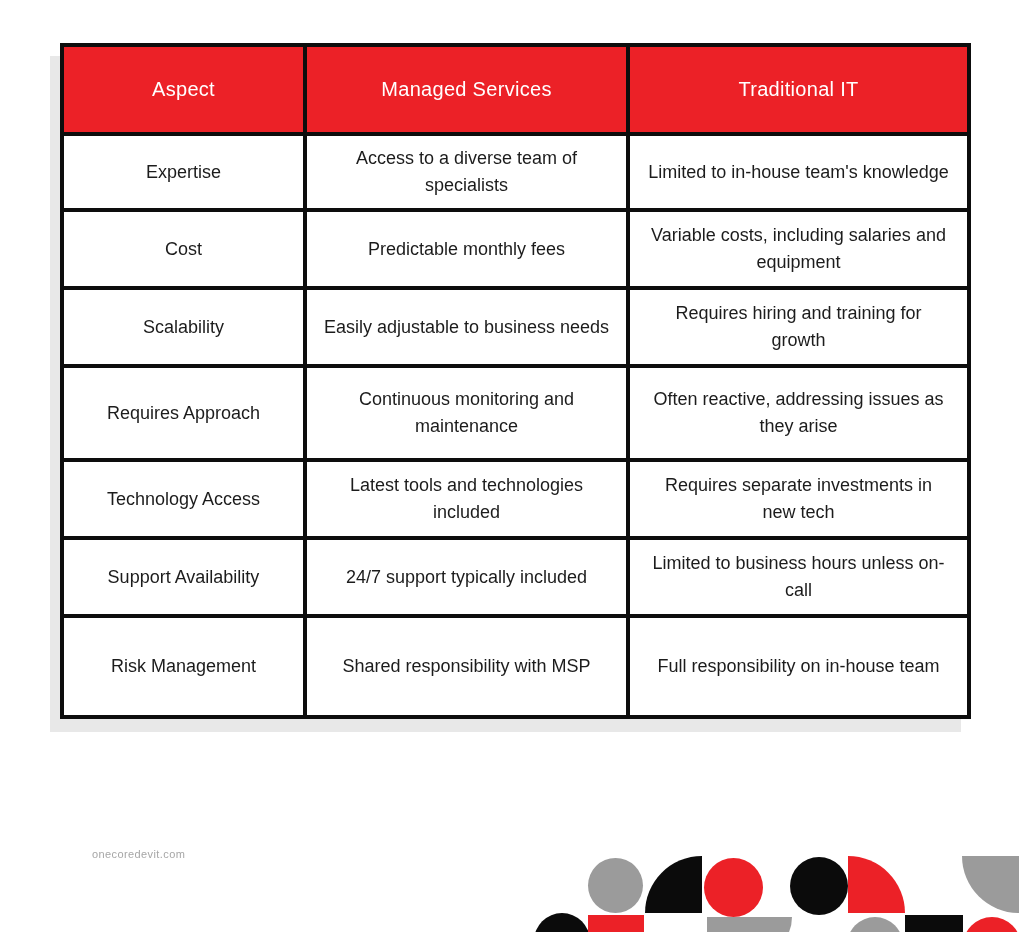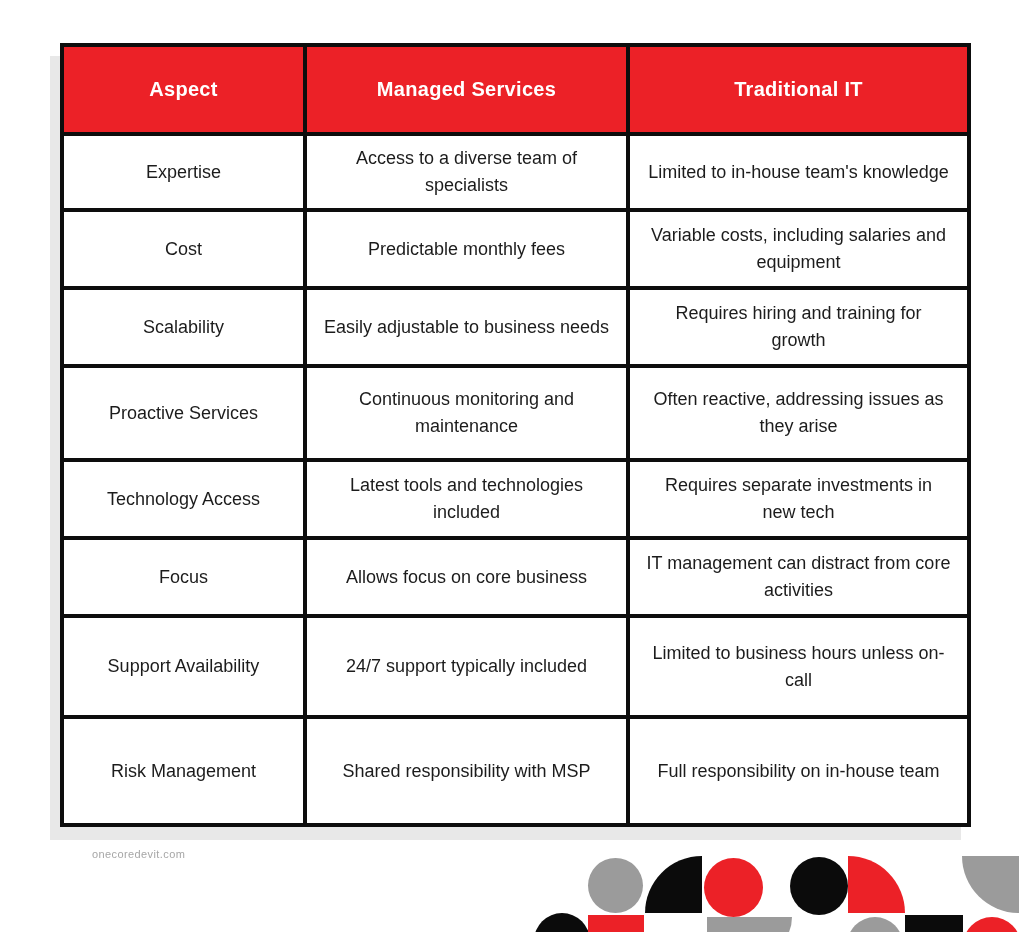--- a/index.html
+++ b/index.html
@@ -33,21 +33,21 @@
   table.compare td {
     border: 4px solid var(--border, #0d0d0d);
     text-align: center;
     vertical-align: middle;
   }
   table.compare thead tr { height: 89px; }
   table.compare th {
     background: var(--red, #ec2127);
     color: var(--header_text, #ffffff);
     font-size: 20px;
-    font-weight: bold;
+    font-weight: normal;
     letter-spacing: 0.3px;
   }
   table.compare td {
     color: var(--body_text, #1c1c1c);
     font-size: 18px;
     line-height: 27px;
   }
   td.col-aspect      { padding: 0 10px; }
   td.col-managed     { padding: 0 16px; }
   td.col-traditional { padding: 0 16px; }
@@ -118,33 +118,28 @@
         <td class="col-aspect">Cost</td>
         <td class="col-managed">Predictable monthly fees</td>
         <td class="col-traditional">Variable costs, including salaries and equipment</td>
       </tr>
       <tr>
         <td class="col-aspect">Scalability</td>
         <td class="col-managed">Easily adjustable to business needs</td>
         <td class="col-traditional">Requires hiring and training for growth</td>
       </tr>
       <tr>
-        <td class="col-aspect">Proactive Services</td>
+        <td class="col-aspect">Requires Approach</td>
         <td class="col-managed">Continuous monitoring and maintenance</td>
         <td class="col-traditional">Often reactive, addressing issues as they arise</td>
       </tr>
       <tr>
         <td class="col-aspect">Technology Access</td>
         <td class="col-managed">Latest tools and technologies included</td>
         <td class="col-traditional">Requires separate investments in new tech</td>
-      </tr>
-      <tr>
-        <td class="col-aspect">Focus</td>
-        <td class="col-managed">Allows focus on core business</td>
-        <td class="col-traditional">IT management can distract from core activities</td>
       </tr>
       <tr>
         <td class="col-aspect">Support Availability</td>
         <td class="col-managed">24/7 support typically included</td>
         <td class="col-traditional">Limited to business hours unless on-call</td>
       </tr>
       <tr>
         <td class="col-aspect">Risk Management</td>
         <td class="col-managed">Shared responsibility with MSP</td>
         <td class="col-traditional">Full responsibility on in-house team</td>

